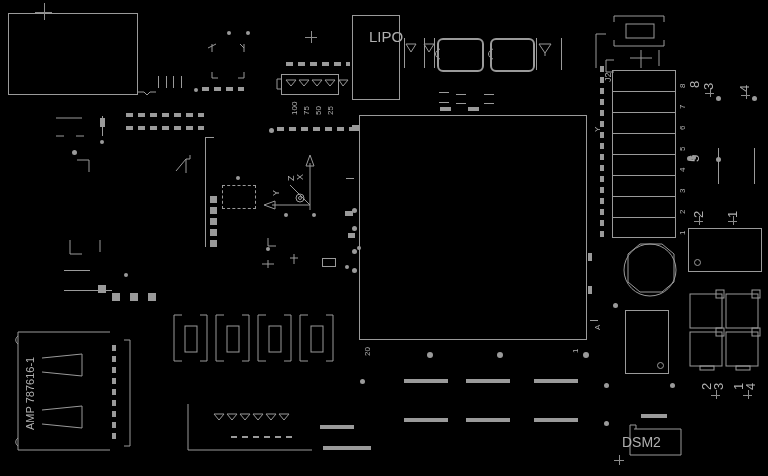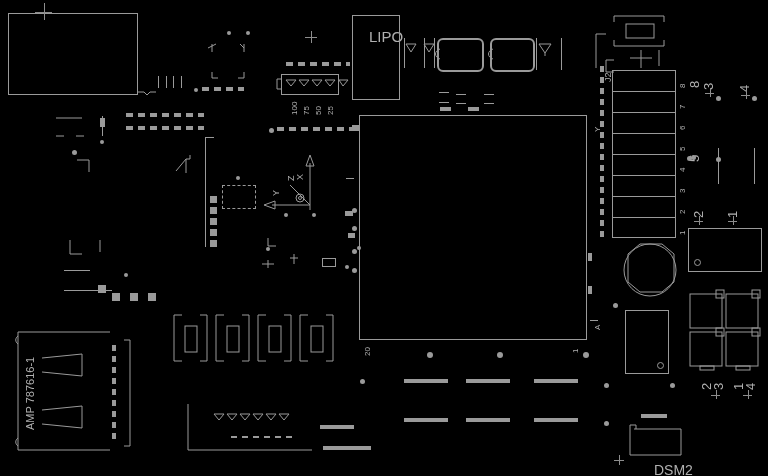--- a/index.html
+++ b/index.html
@@ -369,20 +369,20 @@
   <div class="cross" style="left:743px;top:390px;width:9px;height:9px;"></div>
 
   <div class="dot" style="left:604px;top:383px;width:5px;height:5px;"></div>
   <div class="dot" style="left:670px;top:383px;width:5px;height:5px;"></div>
   <div class="dot" style="left:604px;top:421px;width:5px;height:5px;"></div>
   <div class="fill" style="left:641px;top:414px;width:26px;height:4px;"></div>
   <svg style="left:630px;top:425px;width:52px;height:34px;">
     <polyline points="0,4 0,30 51,30 51,4 4,4"></polyline>
     <polyline points="0,4 0,0 6,0 6,4"></polyline>
   </svg>
-  <span class="lbl" style="left:622px;top:463px;font-size:14px;margin-left:32px;">DSM2</span>
+  <span class="lbl" style="left:622px;top:435px;font-size:14px;">DSM2</span>
   <div class="cross" style="left:614px;top:455px;width:10px;height:10px;"></div>
 
   <div class="hline" style="left:590px;top:320px;width:8px;"></div>
   <div class="fill" style="left:588px;top:253px;width:4px;height:8px;"></div>
   <div class="fill" style="left:588px;top:286px;width:4px;height:8px;"></div>
 
 </div>
 
 </body></html>

